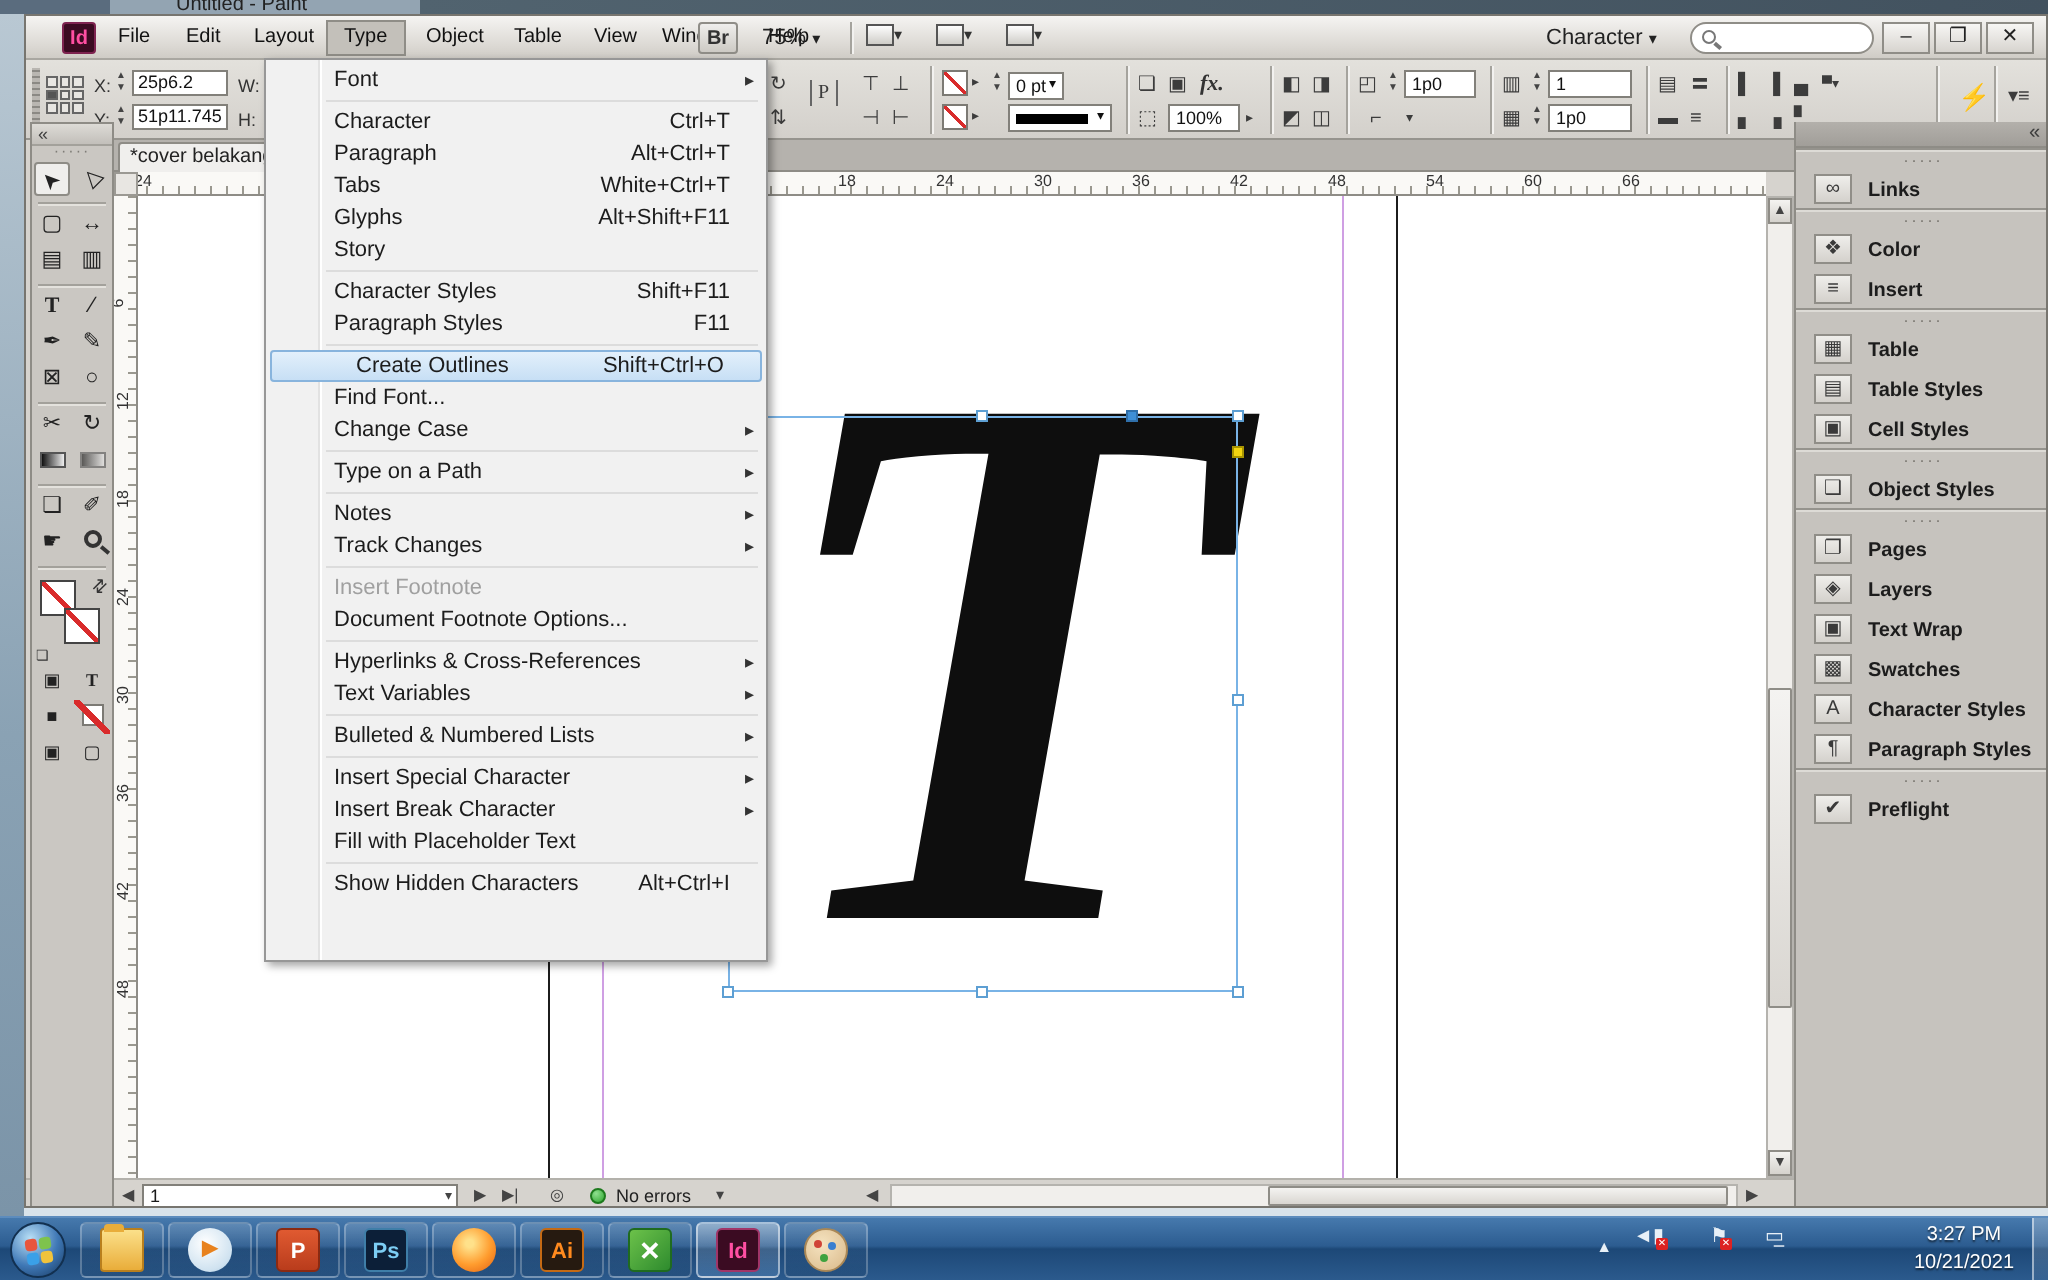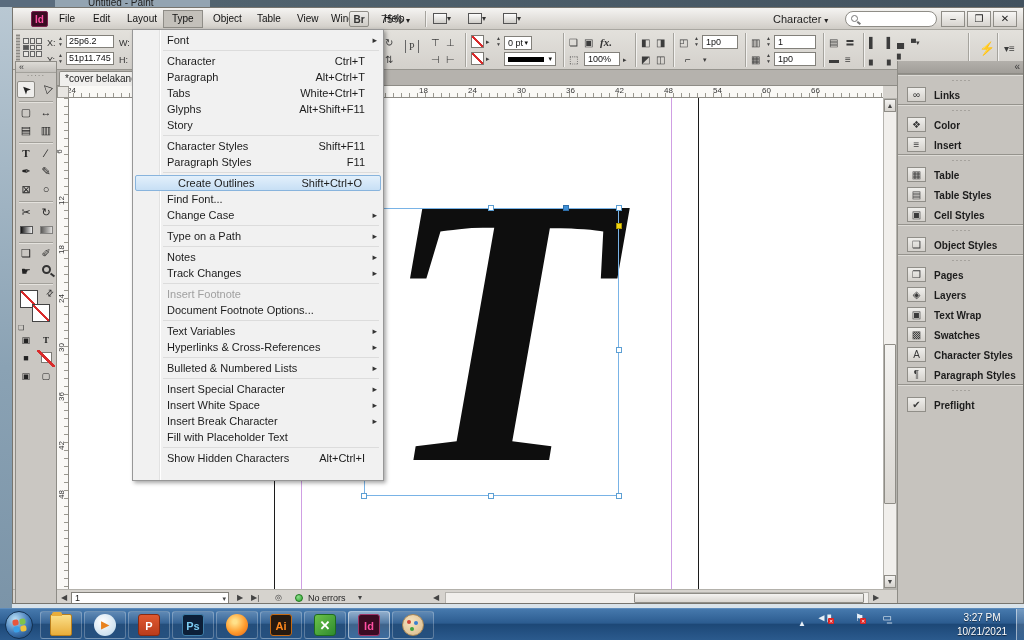--- a/index.html
+++ b/index.html
@@ -656,53 +656,49 @@
         <span class="mi-label">Document Footnote Options...</span>
         <span class="mi-sc"></span>
       </div>
 
       <div class="mi is-sep">
         
         
       </div>
 
       <div class="mi has-sub">
+        <span class="mi-label">Hyperlinks &amp; Cross-References</span>
+        <span class="mi-sc"></span>
+      </div>
+
+      <div class="mi has-sub">
         <span class="mi-label">Text Variables</span>
         <span class="mi-sc"></span>
       </div>
 
-      <div class="mi has-sub">
-        <span class="mi-label">Hyperlinks &amp; Cross-References</span>
-        <span class="mi-sc"></span>
-      </div>
-
       <div class="mi is-sep">
         
         
       </div>
 
       <div class="mi has-sub">
         <span class="mi-label">Bulleted &amp; Numbered Lists</span>
         <span class="mi-sc"></span>
       </div>
 
       <div class="mi is-sep">
         
         
       </div>
 
       <div class="mi has-sub">
         <span class="mi-label">Insert Special Character</span>
         <span class="mi-sc"></span>
       </div>
 
-      <div class="mi has-sub">
-        <span class="mi-label">Insert White Space</span>
-        <span class="mi-sc"></span>
-      </div>
 
       <div class="mi has-sub">
         <span class="mi-label">Insert Break Character</span>
         <span class="mi-sc"></span>
       </div>
 
       <div class="mi">
         <span class="mi-label">Fill with Placeholder Text</span>
         <span class="mi-sc"></span>
       </div>

